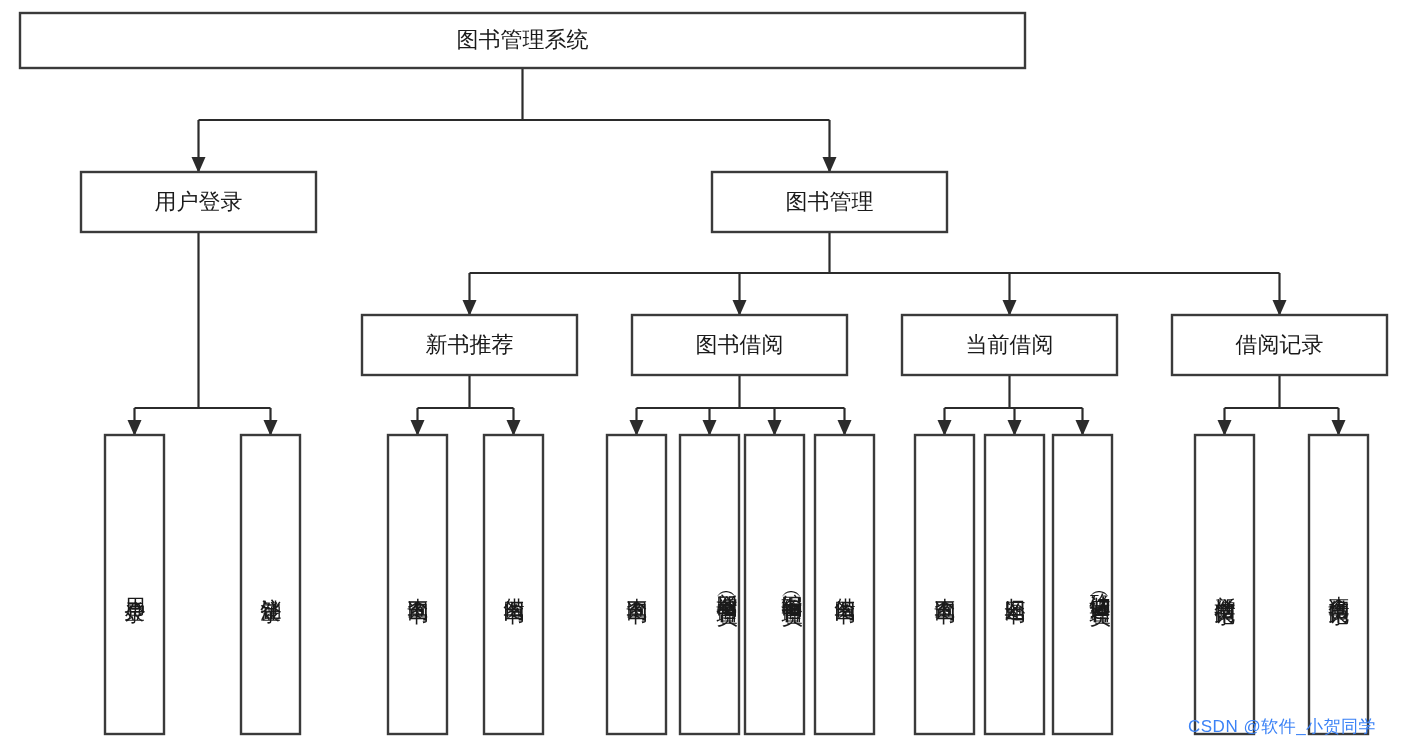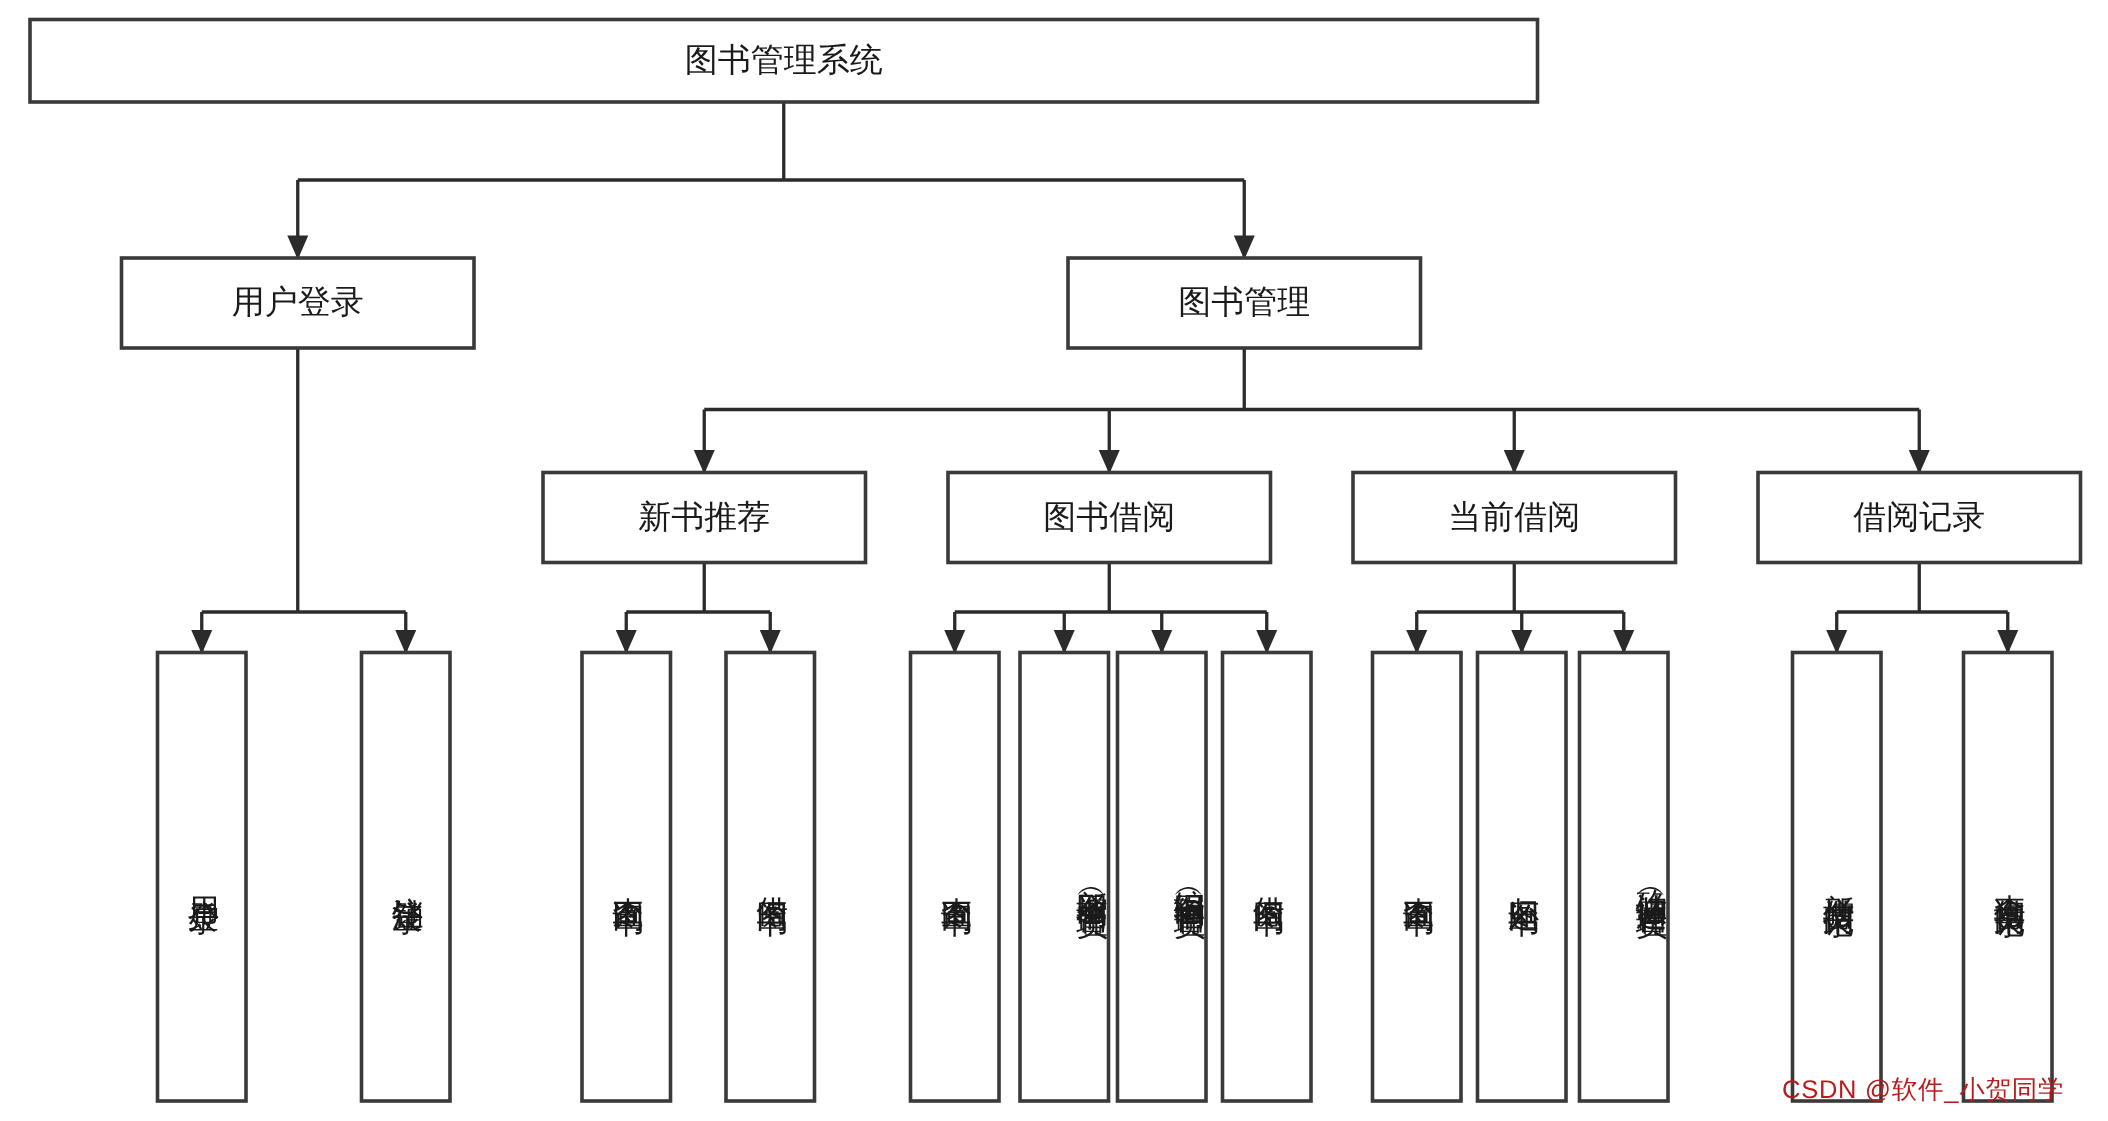--- a/index.html
+++ b/index.html
@@ -67,21 +67,21 @@
     align-items: flex-start;
     justify-content: center;
     pointer-events: none;
   }
   .watermark {
     position: absolute;
     left: 1188px;
     top: 715px;
     font-family: "Liberation Sans", "DejaVu Sans", sans-serif;
     font-size: 17px;
-    color: #b91c1c;
+    color: #3b82f6;
     white-space: nowrap;
     letter-spacing: 0.5px;
   }
 </style>
 </head>
 <body>
 
 <div id="diagram-root">
 
   <svg id="tree-svg" viewBox="0 0 1405 747" xmlns="http://www.w3.org/2000/svg">

